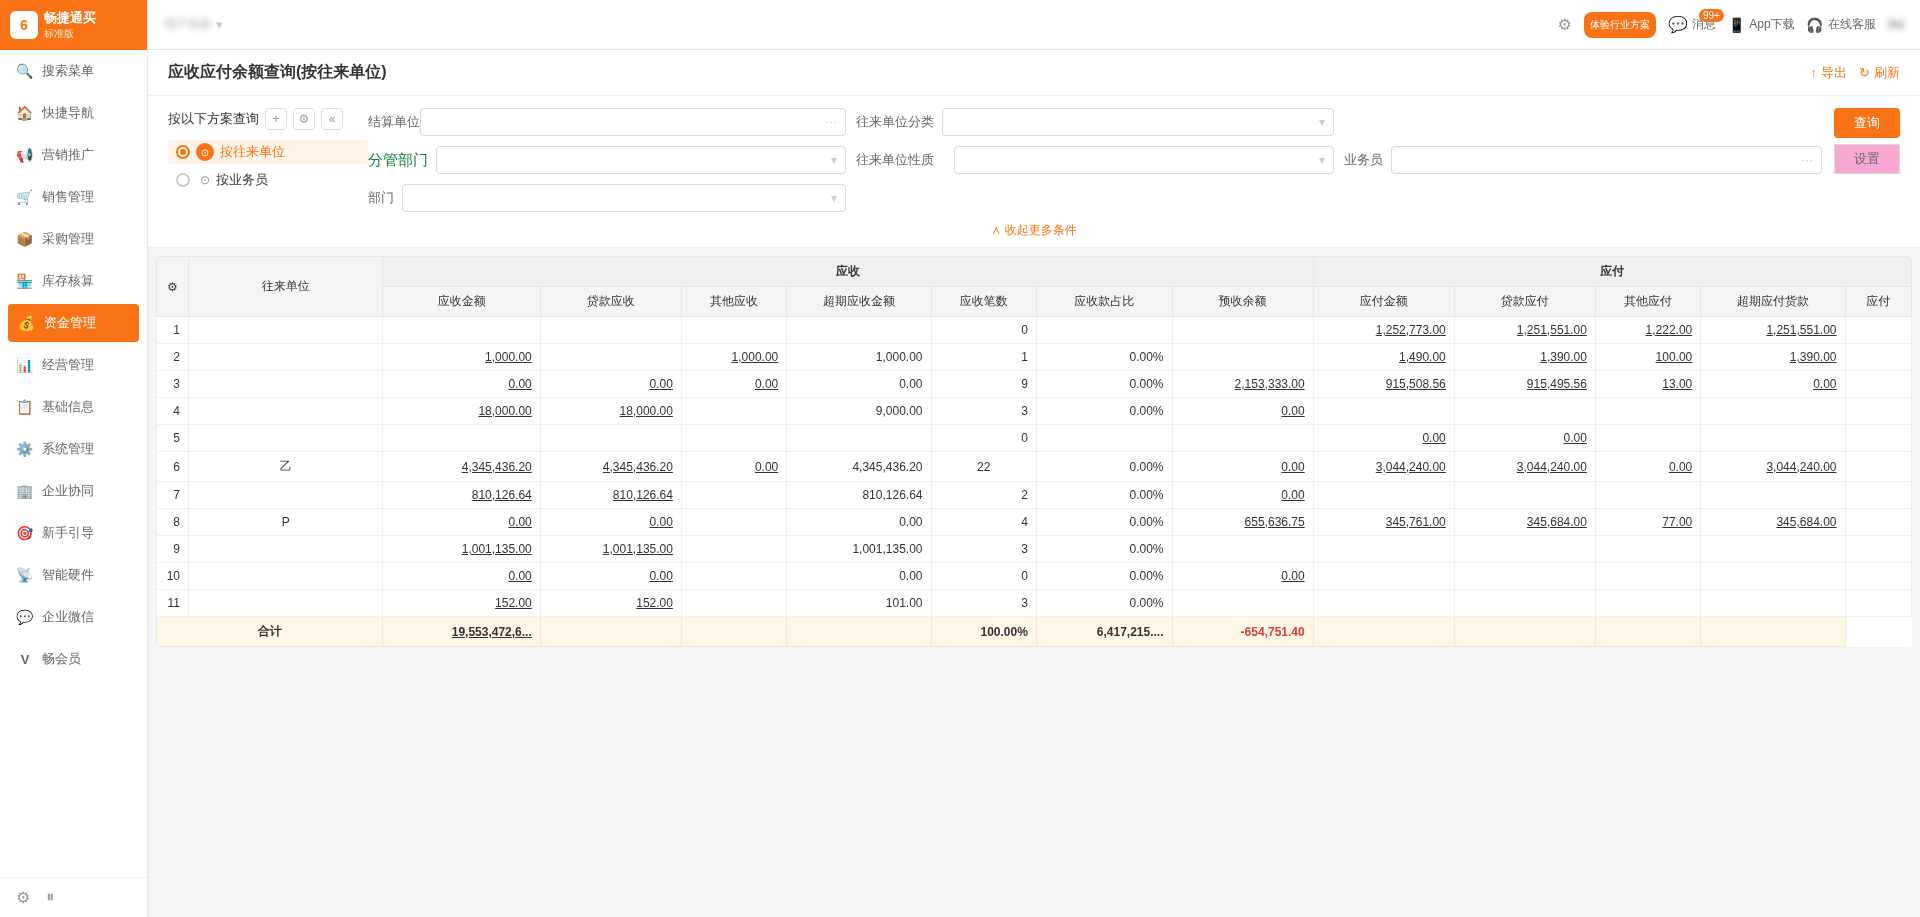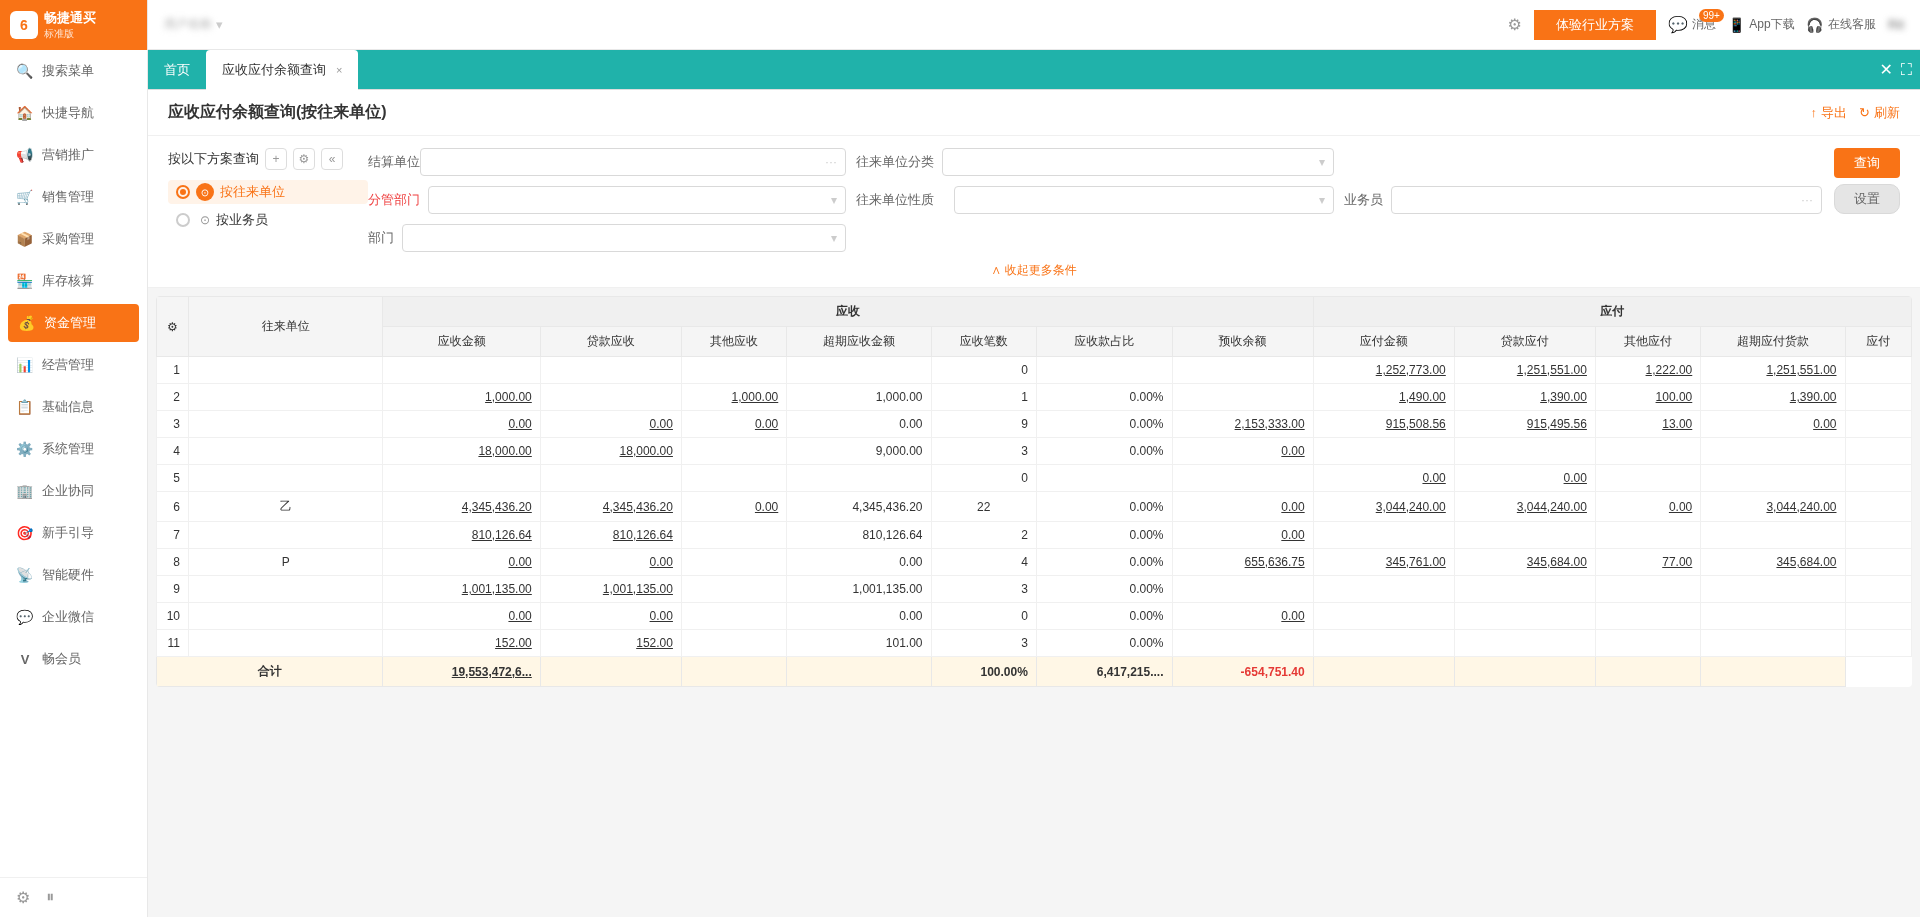--- a/index.html
+++ b/index.html
@@ -19,21 +19,21 @@
     .sidebar-item.active { background: #f97316; color: #fff; border-radius: 4px; margin: 2px 8px; padding: 10px 10px; }
     .sidebar-item .icon { width: 18px; height: 18px; display: flex; align-items: center; justify-content: center; font-size: 14px; }
     .sidebar-bottom { padding: 10px 16px; display: flex; gap: 16px; border-top: 1px solid #f0f0f0; }
 
     
     .main-content { flex: 1; display: flex; flex-direction: column; overflow: hidden; }
 
     
     .topbar { height: 50px; background: #fff; display: flex; align-items: center; padding: 0 16px; gap: 12px; border-bottom: 1px solid #e8e8e8; }
     .topbar-breadcrumb { color: #666; font-size: 13px; display: flex; align-items: center; gap: 4px; flex: 1; }
-    .topbar-btn { background: #f97316; color: #fff; border: none; border-radius: 0; padding: 6px 22px; font-size: 13px; cursor: pointer; }
+    .topbar-btn { background: #f97316; color: #fff; border: none; border-radius: 8px; padding: 6px 6px; font-size: 10px; cursor: pointer; }
     .topbar-badge { position: relative; }
     .topbar-badge-num { position: absolute; top: -6px; right: -8px; background: #f97316; color: #fff; border-radius: 10px; font-size: 10px; padding: 1px 4px; }
 
     
     .tabs-bar { height: 40px; background: #20b2aa; display: flex; align-items: center; padding: 0 0; border-bottom: 1px solid #ddd; }
     .tab-item { padding: 0 16px; height: 40px; display: flex; align-items: center; cursor: pointer; font-size: 13px; gap: 6px; }
     .tab-item.home { color: #fff; }
     .tab-item.active { background: #fff; color: #333; border-radius: 4px 4px 0 0; }
     .tab-close { color: #999; font-size: 11px; margin-left: 4px; }
     .tabs-right { margin-left: auto; display: flex; align-items: center; padding-right: 8px; gap: 8px; }
@@ -159,33 +159,20 @@
         <span style="font-size:14px;">📱</span>
         <span>App下载</span>
       </div>
       <div style="display:flex;align-items:center;gap:4px;cursor:pointer;color:#666;">
         <span style="font-size:14px;">🎧</span>
         <span>在线客服</span>
       </div>
       <span style="color:#666;font-size:13px;filter:blur(3px);">Rit</span>
     </div>
 
-    <div class="tabs-bar">
-      <div class="tab-item home">
-        <span>首页</span>
-      </div>
-      <div class="tab-item active">
-        <span>应收应付余额查询</span>
-        <span class="tab-close">×</span>
-      </div>
-      <div class="tabs-right">
-        <span class="tabs-right-btn">✕</span>
-        <span class="tabs-right-btn">⛶</span>
-      </div>
-    </div>
 
     <div class="page-content">
 
       <div class="page-header">
         <div class="page-title">应收应付余额查询(按往来单位)</div>
         <div class="page-header-actions">
           <div class="header-action-btn">
             <span>↑</span>
             <span>导出</span>
           </div>
@@ -228,21 +215,21 @@
                 <div style="flex:1;height:28px;border:1px solid #d9d9d9;border-radius:4px;padding:0 8px;display:flex;align-items:center;justify-content:flex-end;color:#ccc;">···</div>
               </div>
               <div style="display:flex;align-items:center;gap:8px;">
                 <span style="color:#666;font-size:13px;white-space:nowrap;">往来单位分类</span>
                 <div style="flex:1;height:28px;border:1px solid #d9d9d9;border-radius:4px;padding:0 8px;display:flex;align-items:center;justify-content:flex-end;color:#ccc;">▾</div>
               </div>
             </div>
 
             <div style="display:grid;grid-template-columns:1fr 1fr 1fr;gap:10px;margin-bottom:10px;">
               <div style="display:flex;align-items:center;gap:8px;">
-                <span style="color:#ef4444;font-size:13px;white-space:nowrap;">分管部门</span>
+                <span style="color:#15803d;font-size:15px;white-space:nowrap;">分管部门</span>
                 <div style="flex:1;height:28px;border:1px solid #d9d9d9;border-radius:4px;padding:0 8px;display:flex;align-items:center;justify-content:flex-end;color:#ccc;">▾</div>
               </div>
               <div style="display:flex;align-items:center;gap:20px;">
                 <span style="color:#666;font-size:13px;white-space:nowrap;">往来单位性质</span>
                 <div style="flex:1;height:28px;border:1px solid #d9d9d9;border-radius:4px;padding:0 8px;display:flex;align-items:center;justify-content:flex-end;color:#ccc;">▾</div>
               </div>
               <div style="display:flex;align-items:center;gap:8px;">
                 <span style="color:#666;font-size:13px;white-space:nowrap;">业务员</span>
                 <div style="flex:1;height:28px;border:1px solid #d9d9d9;border-radius:4px;padding:0 8px;display:flex;align-items:center;justify-content:flex-end;color:#ccc;">···</div>
               </div>
@@ -253,21 +240,21 @@
                 <span style="color:#666;font-size:13px;white-space:nowrap;">部门</span>
                 <div style="flex:1;height:28px;border:1px solid #d9d9d9;border-radius:4px;padding:0 8px;display:flex;align-items:center;justify-content:flex-end;color:#ccc;">▾</div>
               </div>
               <div></div>
               <div></div>
             </div>
           </div>
 
           <div style="display:flex;flex-direction:column;gap:6px;padding-left:12px;justify-content:flex-start;padding-top:0;">
             <button style="background:#f97316;color:#fff;border:none;border-radius:4px;padding:6px 20px;font-size:13px;cursor:pointer;white-space:nowrap;">查询</button>
-            <button style="background:#e5e5e5;color:#666;border:1px solid #d9d9d9;border-radius:10px;padding:5px 16px;font-size:13px;cursor:pointer;">设置</button>
+            <button style="background:#f9a8d4;color:#666;border:1px solid #d9d9d9;border-radius:0;padding:5px 16px;font-size:13px;cursor:pointer;">设置</button>
           </div>
         </div>
 
         <div style="text-align:center;margin-top:4px;">
           <span style="color:#f97316;font-size:12px;cursor:pointer;">
             <span>∧</span>
             <span>收起更多条件</span>
           </span>
         </div>
       </div>

